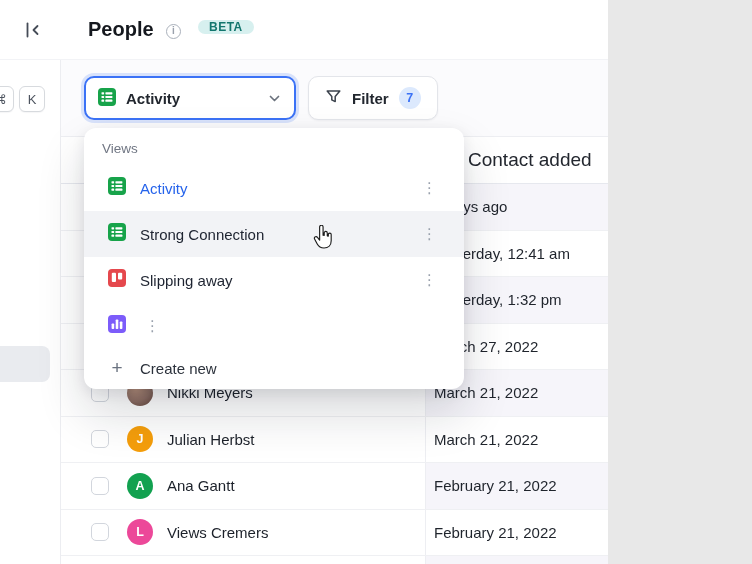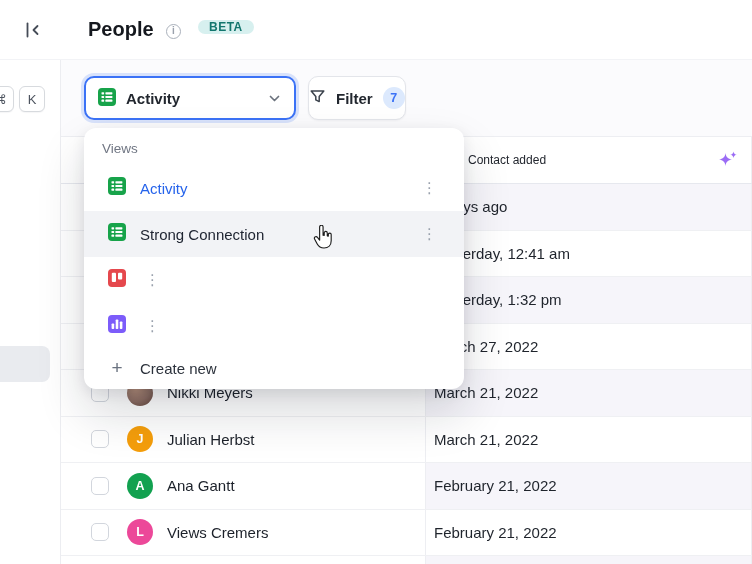--- a/index.html
+++ b/index.html
@@ -1,18 +1,18 @@
 <!DOCTYPE html>
 <html><head>
 <meta charset="utf-8">
 <style>
   * { box-sizing: border-box; margin: 0; padding: 0; }
   html,body { background:#e8e8e8; }
   .app {
-    position: relative; width: 752px; height: 564px; background:#fff;
+    position: relative; width: 608px; height: 564px; background:#fff;
     font-family: "Liberation Sans","DejaVu Sans",sans-serif; overflow: hidden;
     color:#1c212a;
   }
 
   
   .top-bar { position:absolute; top:0; left:0; width:752px; height:60px; background:#fff; border-bottom:1px solid #f2f3f6; z-index:5; }
   .collapse-btn { position:absolute; left:20px; top:18px; width:26px; height:26px; background:none; border:none; cursor:pointer; padding:0; }
   .page-title { position:absolute; left:88px; top:18px; font-size:20px; font-weight:700; color:#15181e; }
   .info-icon { position:absolute; left:166px; top:24px; width:15px; height:15px; border:1.5px solid #aab1bb; border-radius:50%; color:#9aa1ac; font-size:10px; line-height:12px; text-align:center; font-weight:700; cursor:pointer; }
   .beta-badge { position:absolute; left:198px; top:20px; padding:0 11px; border-radius:7px; font-size:12px; font-weight:600; letter-spacing:.5px; }
@@ -21,31 +21,31 @@
   .left-rail { position:absolute; top:60px; left:0; width:61px; height:504px; background:#fff; border-right:1px solid #ecedf1; z-index:3; overflow:hidden; }
   .key-chip { position:absolute; height:26px; border:1px solid #d7dade; border-radius:6px; background:#fff; color:#4d545f; font-size:13px; display:flex; align-items:center; justify-content:center; box-shadow:0 1px 1px rgba(16,24,40,.04); }
   .chip-modifier { left:-14px; top:26px; width:28px; }
   .chip-key { left:19px; top:26px; width:26px; }
   .rail-highlight { position:absolute; left:-10px; top:286px; width:60px; height:36px; background:#e9ebef; border-radius:8px; }
 
   
   .content { position:absolute; top:60px; left:60px; width:692px; height:504px; background:#fbfbfd; }
 
   .toolbar { position:absolute; left:24px; top:16px; display:flex; gap:12px; align-items:center; }
-  .btn { height:44px; display:inline-flex; align-items:center; gap:10px; background:#fff; border:1px solid #e3e5ea; border-radius:10px; padding:0 0; font-size:15px; font-weight:600; color:#22272f; box-shadow:0 1px 2px rgba(16,24,40,.05); cursor:pointer; font-family:inherit; }
+  .btn { height:44px; display:inline-flex; align-items:center; gap:10px; background:#fff; border:1px solid #e3e5ea; border-radius:10px; padding:0 16px; font-size:15px; font-weight:600; color:#22272f; box-shadow:0 1px 2px rgba(16,24,40,.05); cursor:pointer; font-family:inherit; }
   .btn-view { width:212px; border:2px solid #3b72f6; box-shadow:0 0 0 3px rgba(59,114,246,.18); padding:0 12px; }
   .btn-view .chev { margin-left:auto; display:flex; }
   .filter-badge { width:22px; height:22px; border-radius:50%; font-size:12.5px; font-weight:600; display:flex; align-items:center; justify-content:center; }
 
   
   .table { position:absolute; left:0; top:76px; width:692px; }
   .thead { display:flex; height:48px; border-top:1px solid #edeef2; border-bottom:1px solid #e6e8ee; background:#fff; }
   .tcol-name { width:365px; }
   .tcol-date { width:327px; border-left:1px solid #edeef2; border-right:1px solid #edeef2; position:relative; display:flex; align-items:center; }
-  .thead .tcol-date { padding-left:42px; font-size:12px; font-weight:500; color:#23272f; cursor:pointer; }
+  .thead .tcol-date { padding-left:42px; font-size:19px; font-weight:500; color:#23272f; cursor:pointer; }
   .sparkle { position:absolute; right:12px; top:50%; transform:translateY(-50%); display:flex; }
   .row { display:flex; height:46.5px; border-bottom:1px solid #eff0f3; background:#fff; cursor:pointer; }
   .row .tcol-name { display:flex; align-items:center; padding-left:31px; }
   .row .tcol-date { padding-left:8px; font-size:15px; color:#1f242c; }
   .rows .row:nth-child(odd) .tcol-date { background:#f6f5fa; }
   .checkbox { width:18px; height:18px; min-width:18px; border:1.5px solid #d2d6dd; border-radius:5px; background:#fff; cursor:pointer; }
   .avatar { margin-left:18px; width:26px; height:26px; border-radius:50%; color:#fff; font-size:12.5px; font-weight:700; display:flex; align-items:center; justify-content:center; }
   .avatar-photo { background:radial-gradient(circle at 35% 30%, #b9917c 0%, #8d6e63 55%, #5d4037 100%); }
   .person-name { margin-left:14px; font-size:15px; font-weight:500; color:#1c212a; }
 
@@ -245,20 +245,21 @@
     </div>
 
     <div class="menu-item">
       <span>
         <svg width="18" height="18" viewBox="0 0 18 18">
             <rect width="18" height="18" rx="4" style="fill: rgb(229, 72, 77);"></rect>
             <rect x="3.8" y="3.8" width="4.2" height="9.2" rx="1" fill="#fff"></rect>
             <rect x="10" y="3.8" width="4.2" height="6.6" rx="1" fill="#fff"></rect>
           </svg>
       </span>
+      <span class="mi-label" style="color: rgb(29, 35, 48);">Slipping away</span>
       <span class="kebab">⋮</span>
     </div>
 
     <div class="menu-item">
       <span>
         <svg width="18" height="18" viewBox="0 0 18 18">
             <rect width="18" height="18" rx="4" style="fill: rgb(124, 92, 250);"></rect>
             <rect x="3.6" y="8.5" width="2.6" height="5.5" rx="0.8" fill="#fff"></rect>
             <rect x="7.7" y="4.5" width="2.6" height="9.5" rx="0.8" fill="#fff"></rect>
             <rect x="11.8" y="6.5" width="2.6" height="7.5" rx="0.8" fill="#fff"></rect>

